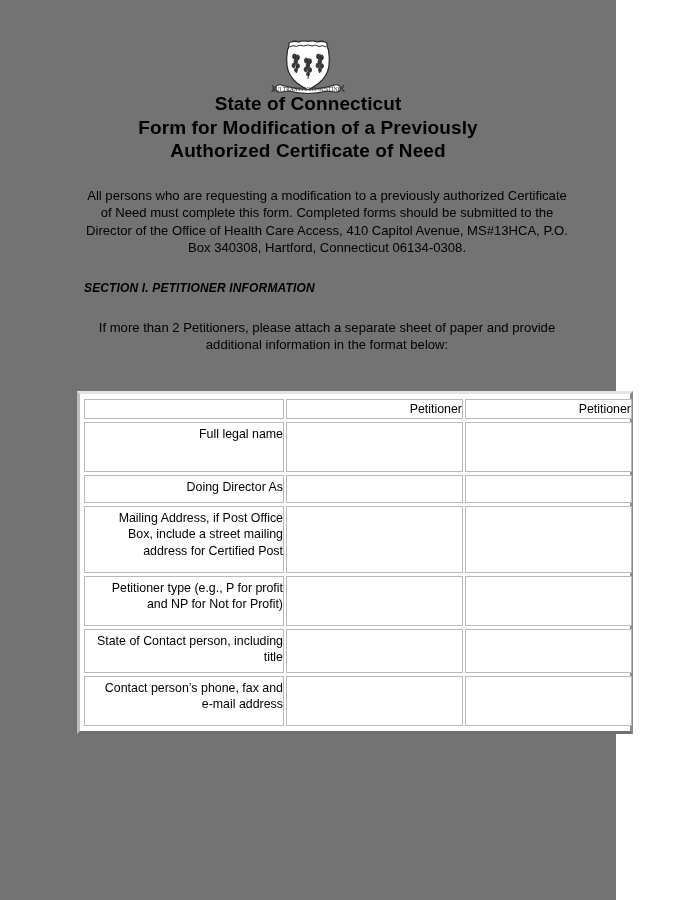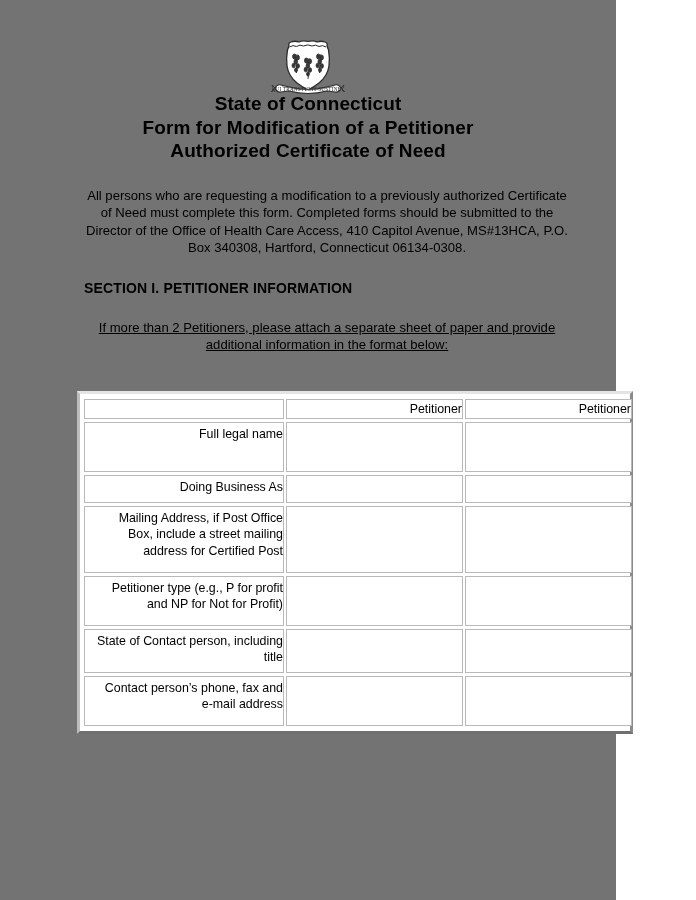--- a/index.html
+++ b/index.html
@@ -55,27 +55,28 @@
     padding: 0 46px 0 84px;
     font-size: 13.1px;
     line-height: 17.6px;
     text-align: center;
   }
   .intro-para { margin-top: 24px; }
 
   .section-heading {
     margin: 0;
     padding: 0 46px 0 84px;
-    font-size: 14px;
+    font-size: 12px;
     font-weight: bold;
     line-height: 16px;
     margin-top: 23px;
     letter-spacing: 0.15px;
-  }
-  .instruction-para { margin-top: 23px; text-decoration: underline; }
+    font-style: italic;
+  }
+  .instruction-para { margin-top: 23px; }
 
   
   .table-frame {
     position: absolute;
     left: 77px;
     top: 391px;
     width: 556px;
     box-sizing: border-box;
     border-top: 3px solid #e4e4e4;
     border-left: 3px solid #bdbdbd;
@@ -163,21 +164,21 @@
         <text x="39" y="55.4" font-family="Liberation Serif, serif" font-size="5.1" text-anchor="middle" fill="#2b2b2b" letter-spacing="0.25">QUI TRANSTULIT SUSTINET</text>
 
         <path d="M6 52 L3 49 L5 53 L2.5 56 Z" fill="#ffffff" stroke="#2b2b2b" stroke-width="0.9"></path>
         <path d="M72 52 L75 49 L73 53 L75.5 56 Z" fill="#ffffff" stroke="#2b2b2b" stroke-width="0.9"></path>
       </svg>
     </span>
   </div>
 
   <div class="title-block">
     <span class="title-line">State of Connecticut</span>
-    <span class="title-line">Form for Modification of a Petitioner</span>
+    <span class="title-line">Form for Modification of a Previously</span>
     <span class="title-line">Authorized Certificate of Need</span>
   </div>
 
   <p class="para intro-para">All persons who are requesting a modification to a previously authorized Certificate of Need must complete this form.  Completed forms should be submitted to the Director of the Office of Health Care Access, 410 Capitol Avenue, MS#13HCA, P.O. Box 340308, Hartford, Connecticut 06134-0308.</p>
 
   <div class="section-heading">SECTION I.  PETITIONER INFORMATION</div>
 
   <p class="para instruction-para">If more than 2 Petitioners, please attach a separate sheet of paper and provide additional information in the format below:</p>
 
   <div class="table-frame">
@@ -194,21 +195,21 @@
           <td class="hdr-cell">Petitioner</td>
         </tr>
 
         <tr>
           <td style="height:50px">Full legal name</td>
           <td class="input-cell"></td>
           <td class="input-cell"></td>
         </tr>
 
         <tr>
-          <td style="height:28px">Doing Business As</td>
+          <td style="height:28px">Doing Director As</td>
           <td class="input-cell"></td>
           <td class="input-cell"></td>
         </tr>
 
 
         <tr>
           <td style="height:67px">Mailing Address, if Post Office Box, include a street mailing address for Certified Post</td>
           <td class="input-cell"></td>
           <td class="input-cell"></td>
         </tr>

